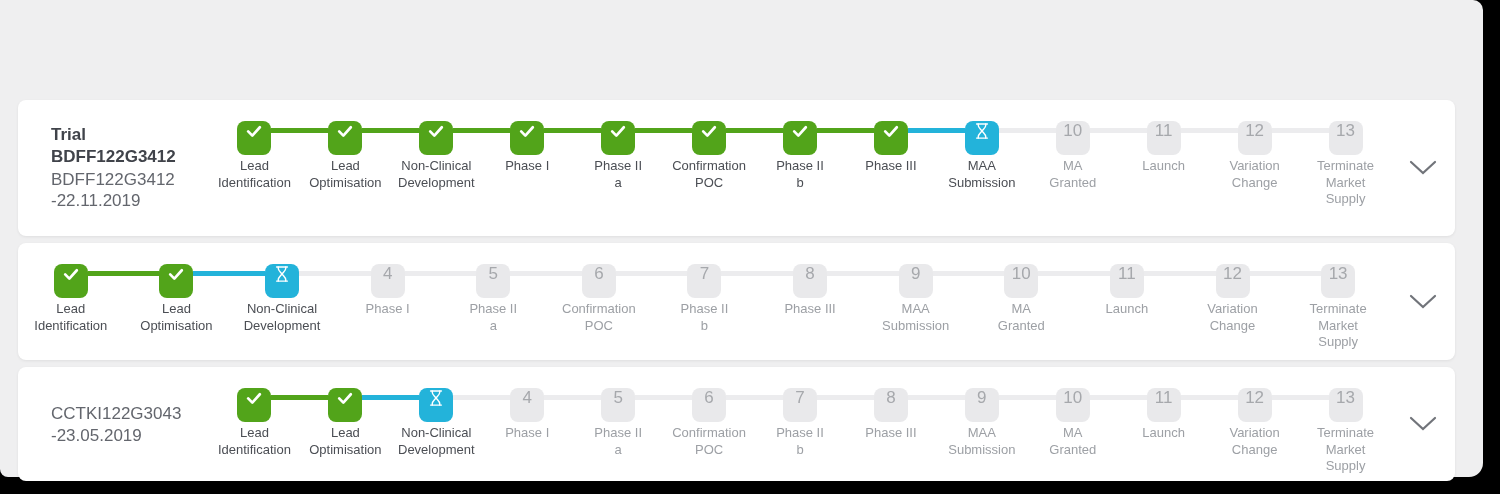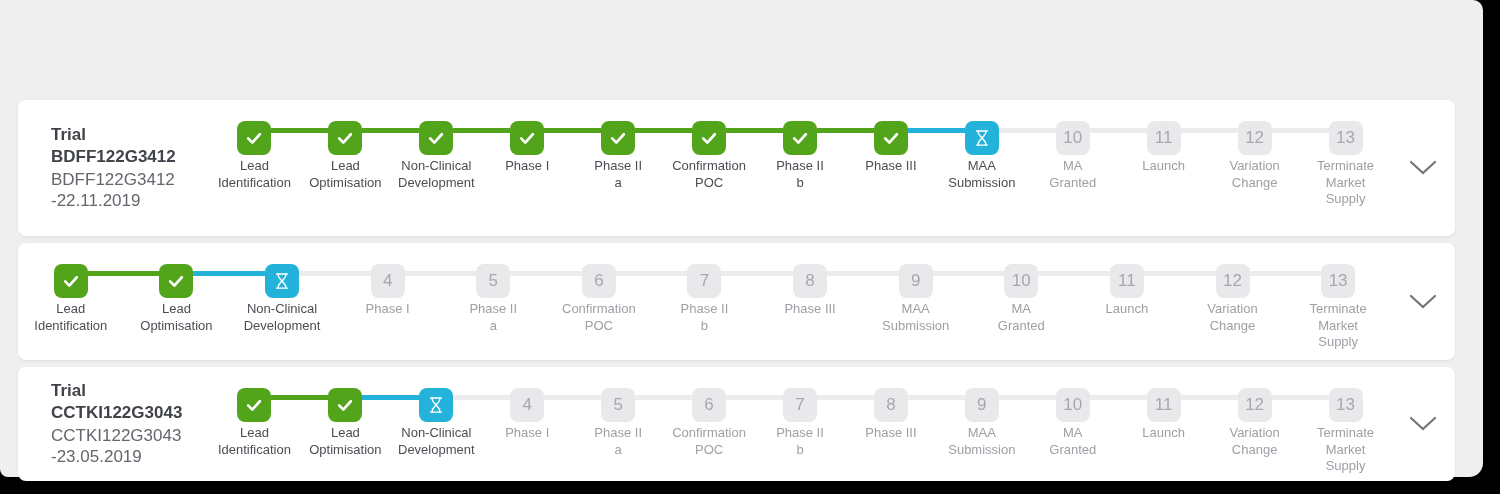--- a/index.html
+++ b/index.html
@@ -36,21 +36,21 @@
   }
   .stepper { flex:1; display:flex; align-items:flex-start; padding-top:13px; min-width:0; align-self:flex-start; margin-top:0; }
   .step { flex:1; display:flex; flex-direction:column; min-width:0; }
   .icon-row { display:flex; align-items:center; width:100%; height:34px; }
   .line { flex:1; height:5px; background: var(--line-gray, #ececee); }
   .line.green { background: var(--green, #52a41a); }
   .line.blue  { background: var(--blue, #23b3da); }
   .line.none  { background: transparent; }
   .box {
     width:34px; height:34px; border-radius:8px; flex:none;
-    display:flex; align-items:center; justify-content:center;margin-top:16px;
+    display:flex; justify-content:center;margin-top:16px;
   }
   .box.done    { background: var(--green, #52a41a); }
   .box.current { background: var(--blue, #23b3da); }
   .box.future  { background: var(--future-bg, #e9e9eb); color: var(--future-text, #a6a8ac); font-size:17px; }
   .step-label {
     margin-top:11px; text-align:center; font-size:13px; line-height:1.28;
     white-space:pre-line; padding:0 2px;
     color: var(--label-dark, #4b4e54);
   }
   .step-label.future { color: var(--label-gray, #9da0a5); }
@@ -397,21 +397,20 @@
         </div>
       <div class="chevron-area">
         <svg width="28" height="16" viewBox="0 0 28 16">
             <path d="M2 2 L14 13 L26 2" stroke="#71747a" stroke-width="2.2" fill="none" stroke-linecap="round"></path>
           </svg>
       </div>
     </div>
 
     <div class="trial-card">
       <div class="title-block">
-        <div class="trial-title">Trial CCTKI122G3043</div>
         <div class="trial-subtitle">CCTKI122G3043 -23.05.2019</div>
       </div>
       <div class="stepper">
           <div class="step">
             <div class="icon-row">
               <div class="line none"></div>
               <div class="box done">
                 <svg width="20" height="20" viewBox="0 0 24 24">
                   <path d="M5 12.5 L10 17.5 L19 7.5" stroke="#fff" stroke-width="3.2" fill="none" stroke-linecap="round" stroke-linejoin="round"></path>
                 </svg>

